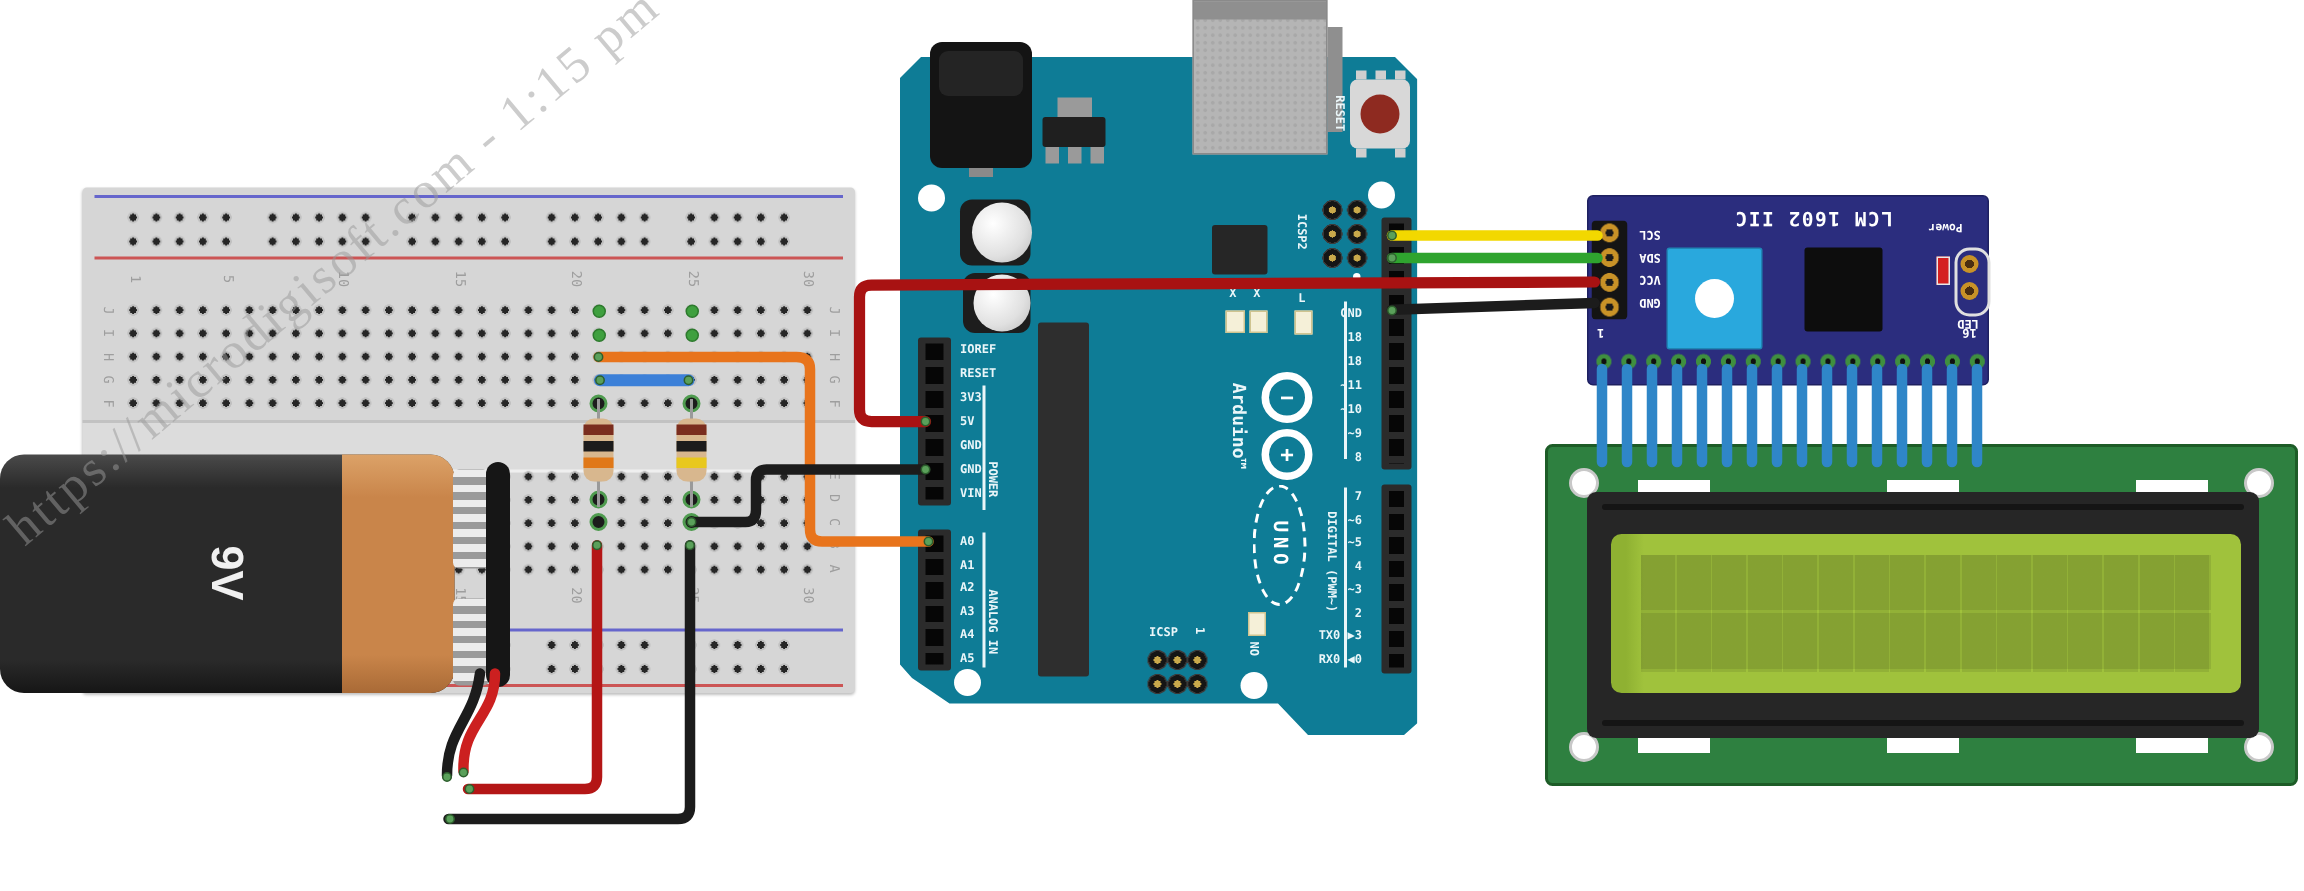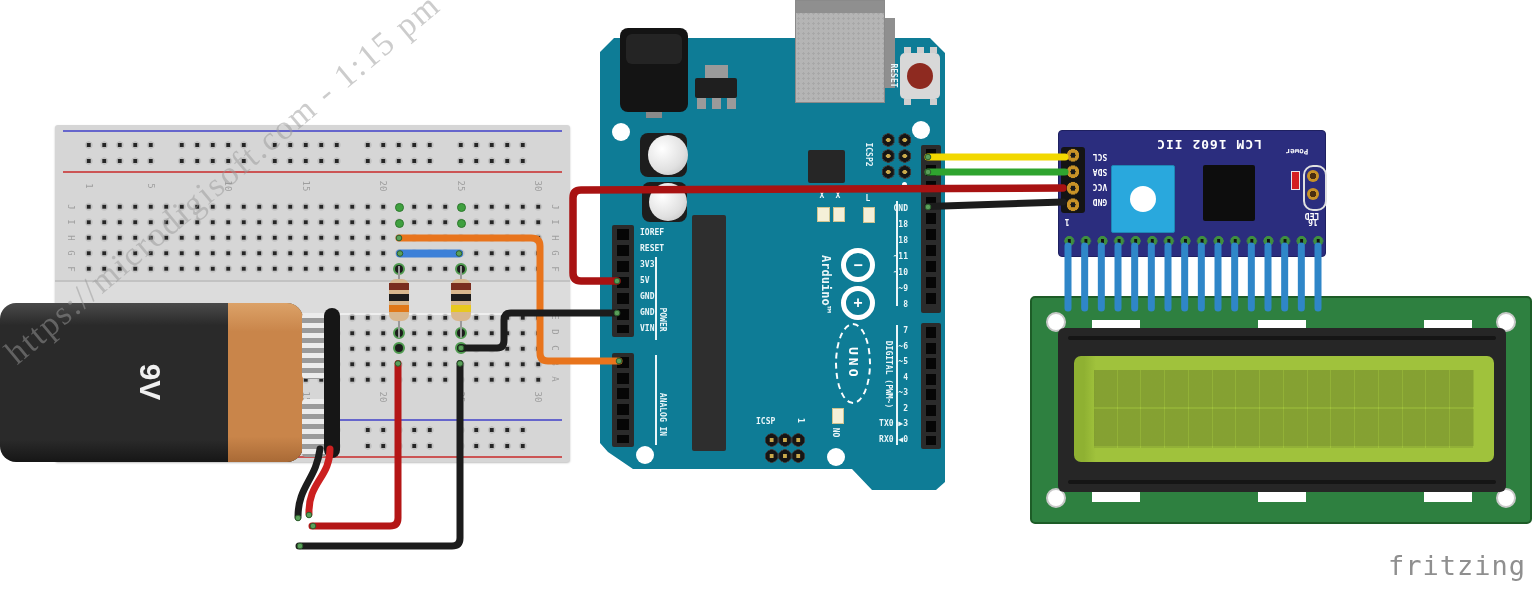--- a/index.html
+++ b/index.html
@@ -233,20 +233,28 @@
       <span class="silk" style="display:block;">RESET</span>
       <span class="silk" style="display:block;">3V3</span>
       <span class="silk" style="display:block;">5V</span>
       <span class="silk" style="display:block;">GND</span>
       <span class="silk" style="display:block;">GND</span>
       <span class="silk" style="display:block;">VIN</span>
     </div>
     <div class="abs whiteline" style="left:55px;top:219px;height:83px;"></div>
     <span class="abs silk-v rot90" style="left:32px;top:277px;width:60px;">POWER</span>
 
+    <div class="abs" style="left:40px;top:315px;width:52px;">
+      <span class="silk" style="display:block;line-height:15.6px;">A0</span>
+      <span class="silk" style="display:block;line-height:15.6px;">A1</span>
+      <span class="silk" style="display:block;line-height:15.6px;">A2</span>
+      <span class="silk" style="display:block;line-height:15.6px;">A3</span>
+      <span class="silk" style="display:block;line-height:15.6px;">A4</span>
+      <span class="silk" style="display:block;line-height:15.6px;">A5</span>
+    </div>
     <div class="abs whiteline" style="left:55px;top:317px;height:90px;"></div>
     <span class="abs silk-v rot90" style="left:27px;top:372px;width:70px;">ANALOG IN</span>
 
     <div class="abs pinstrip" style="left:321px;top:107px;width:20px;height:168px;"></div>
     <div class="abs pinstrip sp156" style="left:321px;top:285px;width:20px;height:126px;"></div>
 
     <div class="abs" style="left:240px;top:163px;width:68px;text-align:right;">
       <span class="silk" style="display:block;">GND</span>
       <span class="silk" style="display:block;">18</span>
       <span class="silk" style="display:block;">18</span>
@@ -276,21 +284,21 @@
     <div class="abs led-sq" style="left:233px;top:169px;width:10px;height:13px;"></div>
     <div class="abs led-sq" style="left:263px;top:169px;width:10px;height:14px;"></div>
 
     <span class="abs silk-v rot90" style="left:181px;top:239px;width:90px;font-size:12px;">Arduino™</span>
     <div class="abs logo-circle" style="left:241px;top:210px;"><span>−</span></div>
     <div class="abs logo-circle" style="left:241px;top:248px;"><span>+</span></div>
     <div class="abs" id="uno-oval" style="left:235px;top:285px;width:32px;height:77px;">
       <span>UNO</span>
     </div>
 
-    <span class="abs silk" style="left:156px;top:376px;">ICSP</span>
+    <span class="abs silk" style="left:166px;top:376px;">ICSP</span>
     <span class="abs silk-v rot90" style="left:193px;top:378px;width:14px;">1</span>
     <div class="abs icsp" style="left:165px;top:394px;width:40px;height:32px;background-size:13.3px 16px;"></div>
     <div class="abs led-sq" style="left:232px;top:370px;width:10px;height:14px;"></div>
     <span class="abs silk-v rotm90" style="left:222px;top:390px;width:30px;">ON</span>
   </div>
 
   <div class="abs" id="i2c">
     <span class="abs rot180" id="i2c-title" style="left:70px;top:6px;width:160px;">LCM 1602 IIC</span>
 
     <div class="abs" id="i2c-pads" style="left:2px;top:16px;width:24px;height:66px;"></div>
@@ -381,14 +389,13 @@
       <circle cx="461" cy="348" r="2.8" fill="#5aa05a" stroke="#2d5e2d" stroke-width="1"></circle>
       <circle cx="619" cy="361" r="2.8" fill="#5aa05a" stroke="#2d5e2d" stroke-width="1"></circle>
       <circle cx="617" cy="313" r="2.8" fill="#5aa05a" stroke="#2d5e2d" stroke-width="1"></circle>
       <circle cx="617" cy="281" r="2.8" fill="#5aa05a" stroke="#2d5e2d" stroke-width="1"></circle>
       <circle cx="928" cy="157" r="2.8" fill="#5aa05a" stroke="#2d5e2d" stroke-width="1"></circle>
       <circle cx="928" cy="172" r="2.8" fill="#5aa05a" stroke="#2d5e2d" stroke-width="1"></circle>
       <circle cx="928" cy="207" r="2.8" fill="#5aa05a" stroke="#2d5e2d" stroke-width="1"></circle>
     </svg>
 
   <div class="abs" id="watermark">https://microdigisoft.com - 1:15 pm</div>
-  <div class="abs" id="fritzing-logo">fritzing</div>
 </div>
 
 </body></html>

